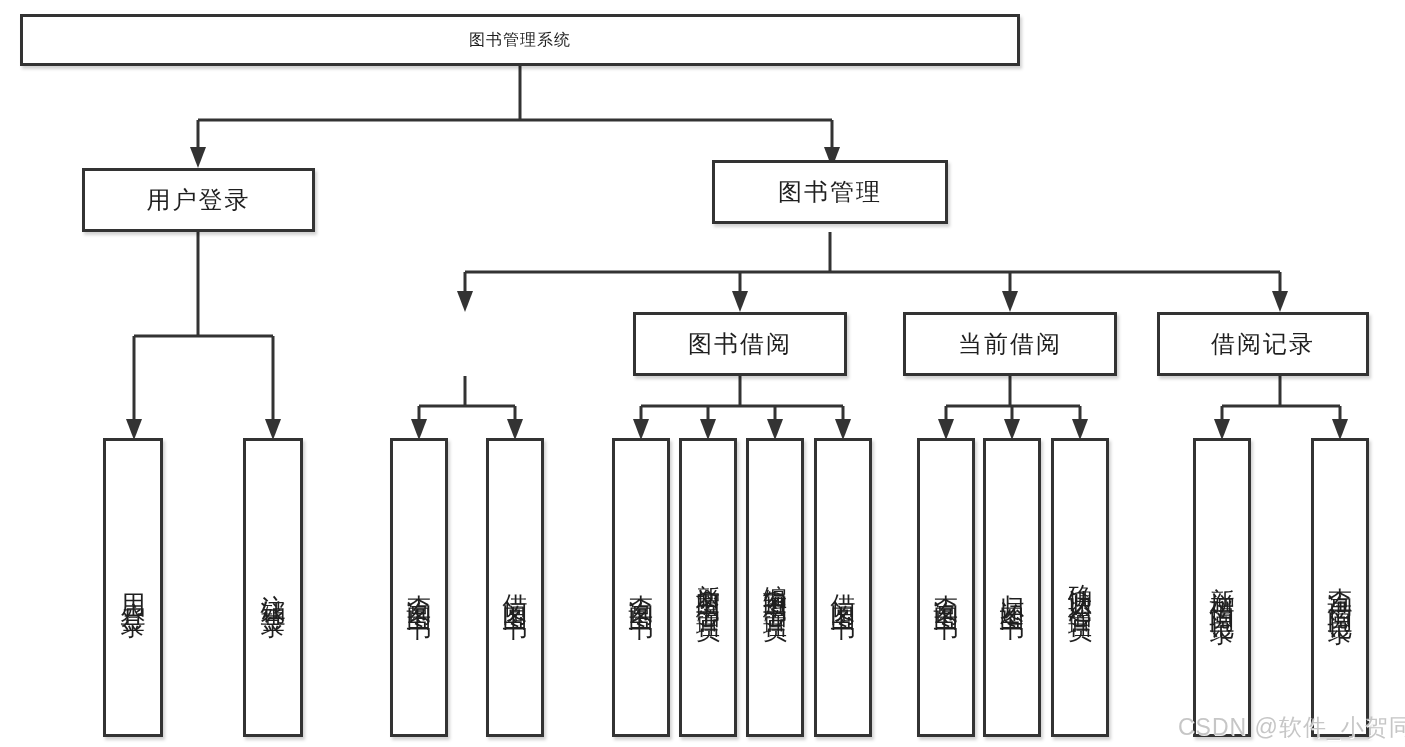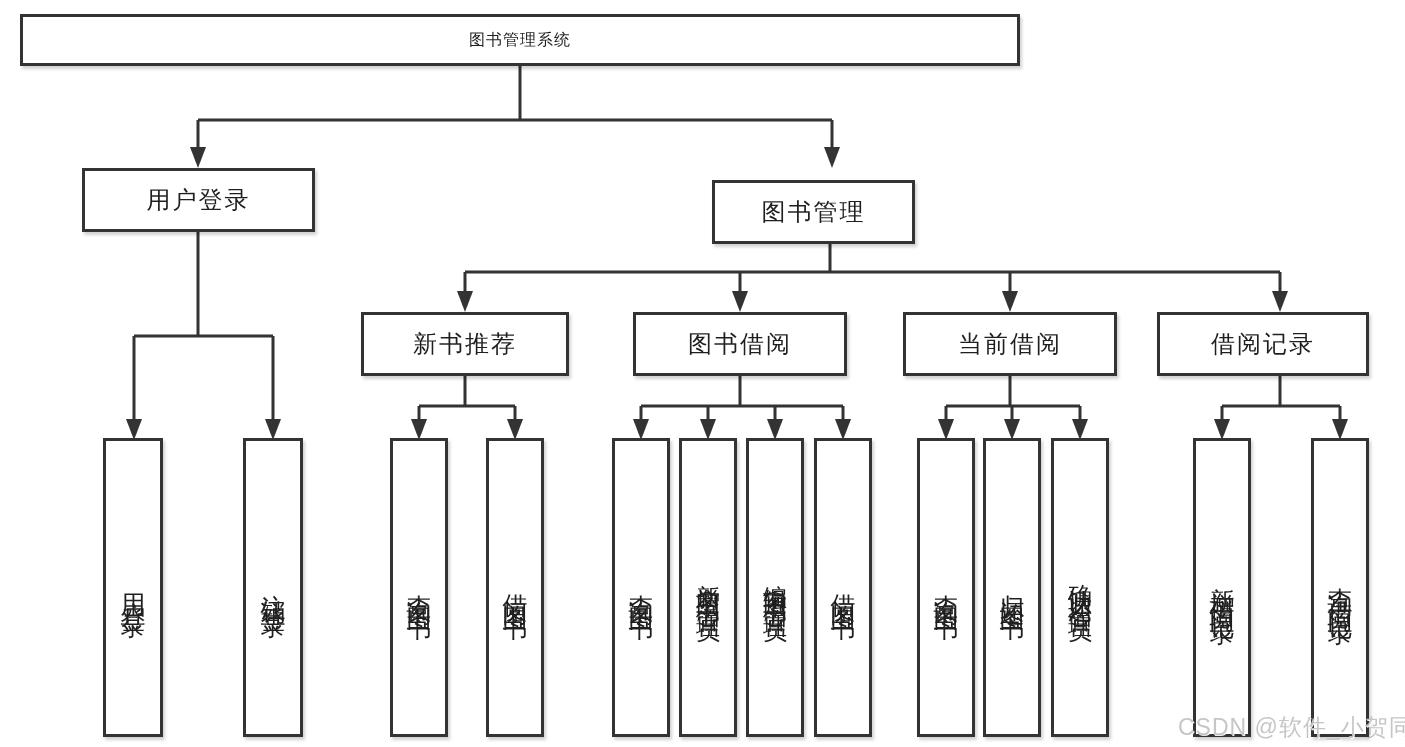--- a/index.html
+++ b/index.html
@@ -131,23 +131,22 @@
       <polygon points="1004,419 1020,419 1012,440"></polygon>
       <polygon points="1072,419 1088,419 1080,440"></polygon>
       <polygon points="1214,419 1230,419 1222,440"></polygon>
       <polygon points="1332,419 1348,419 1340,440"></polygon>
     </g>
   </svg>
 
   <div class="node h1" style="left:20px; top:14px; width:1000px; height:52px;">图书管理系统</div>
 
   <div class="node h2" style="left:82px; top:168px; width:233px; height:64px;">用户登录</div>
-  <div class="node h2" style="left:712px; top:180px; width:203px; height:64px;">图书管理</div>
+  <div class="node h2" style="left:712px; top:160px; width:236px; height:64px;">图书管理</div>
 
-  <div class="node h2" style="left:361px; top:312px; width:208px; height:64px;">新书推荐</div>
   <div class="node h2" style="left:633px; top:312px; width:214px; height:64px;text-align:right;">图书借阅</div>
   <div class="node h2" style="left:903px; top:312px; width:214px; height:64px;">当前借阅</div>
   <div class="node h2" style="left:1157px; top:312px; width:212px; height:64px;">借阅记录</div>
 
   <div class="leaf" style="left:103px; top:438px; width:60px; height:299px;">
     <span class="vtext">用户登录</span>
   </div>
   <div class="leaf" style="left:243px; top:438px; width:60px; height:299px;">
     <span class="vtext">注销登录</span>
   </div>

